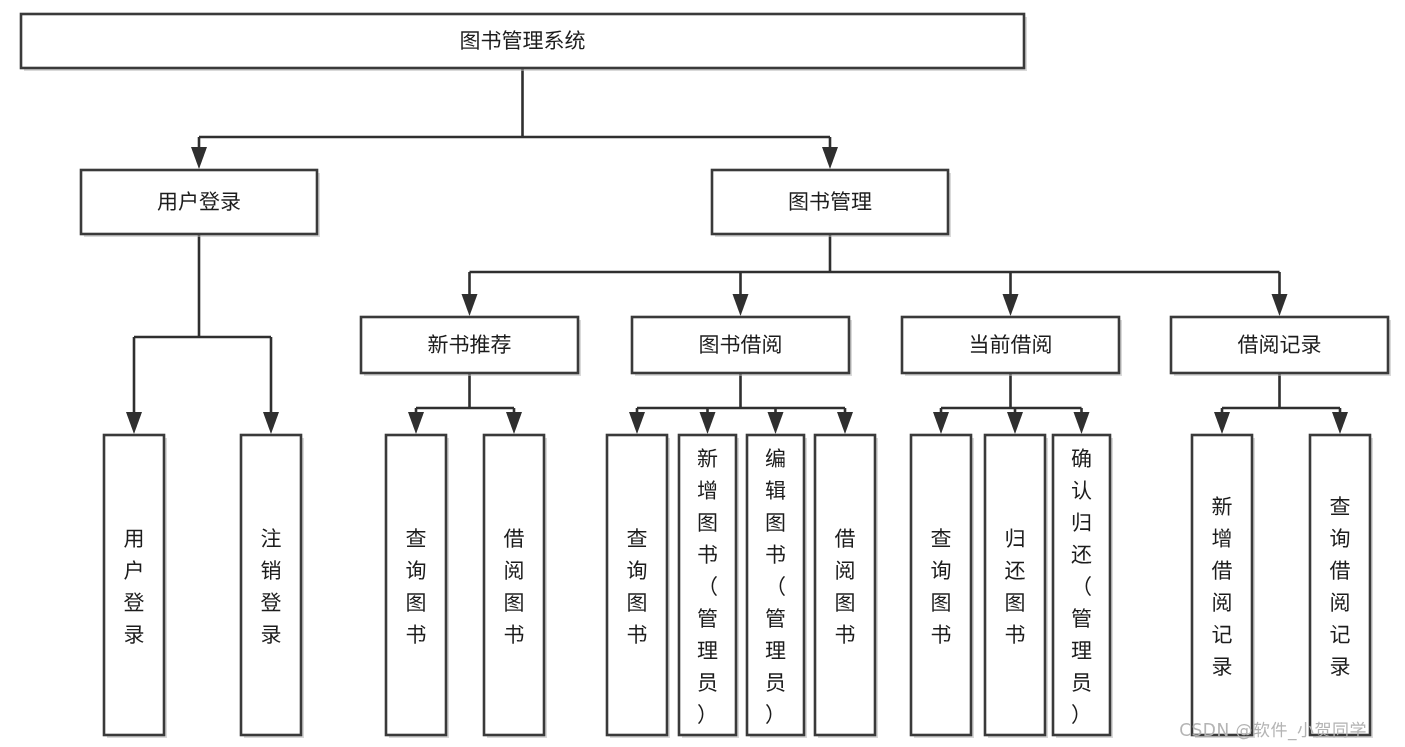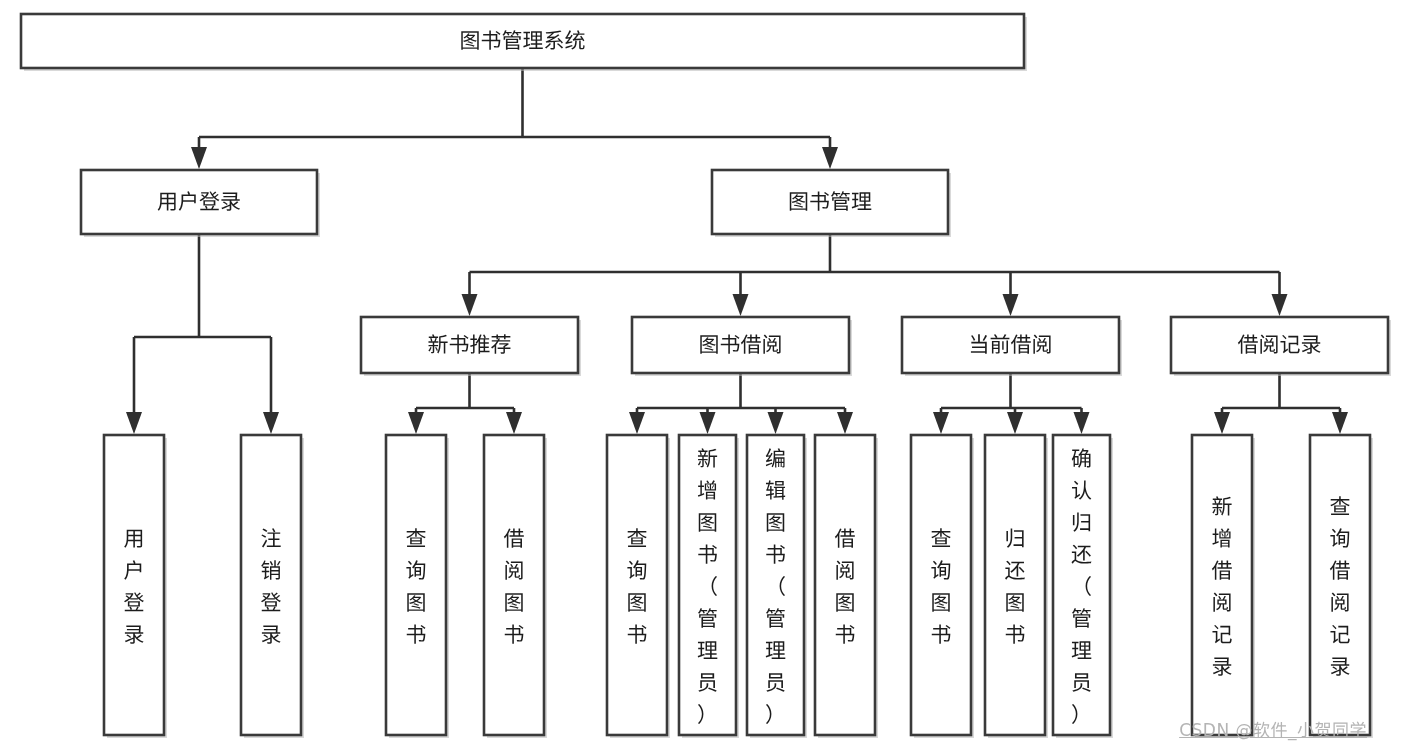--- a/index.html
+++ b/index.html
@@ -54,21 +54,20 @@
   .watermark{
     position:absolute;
     right:12px;
     bottom:6px;
     font-family:"DejaVu Sans","Liberation Sans",sans-serif;
     font-size:17px;
     color:#b4b4b4;
     letter-spacing:.5px;
     white-space:nowrap;
     user-select:none;
-    text-decoration:underline;
   }
 </style>
 </head>
 <body>
 
 <div id="diagram-root">
 
   <svg id="tree-svg" viewBox="0 0 1405 747">
     <g id="edge-layer">
         <g>

